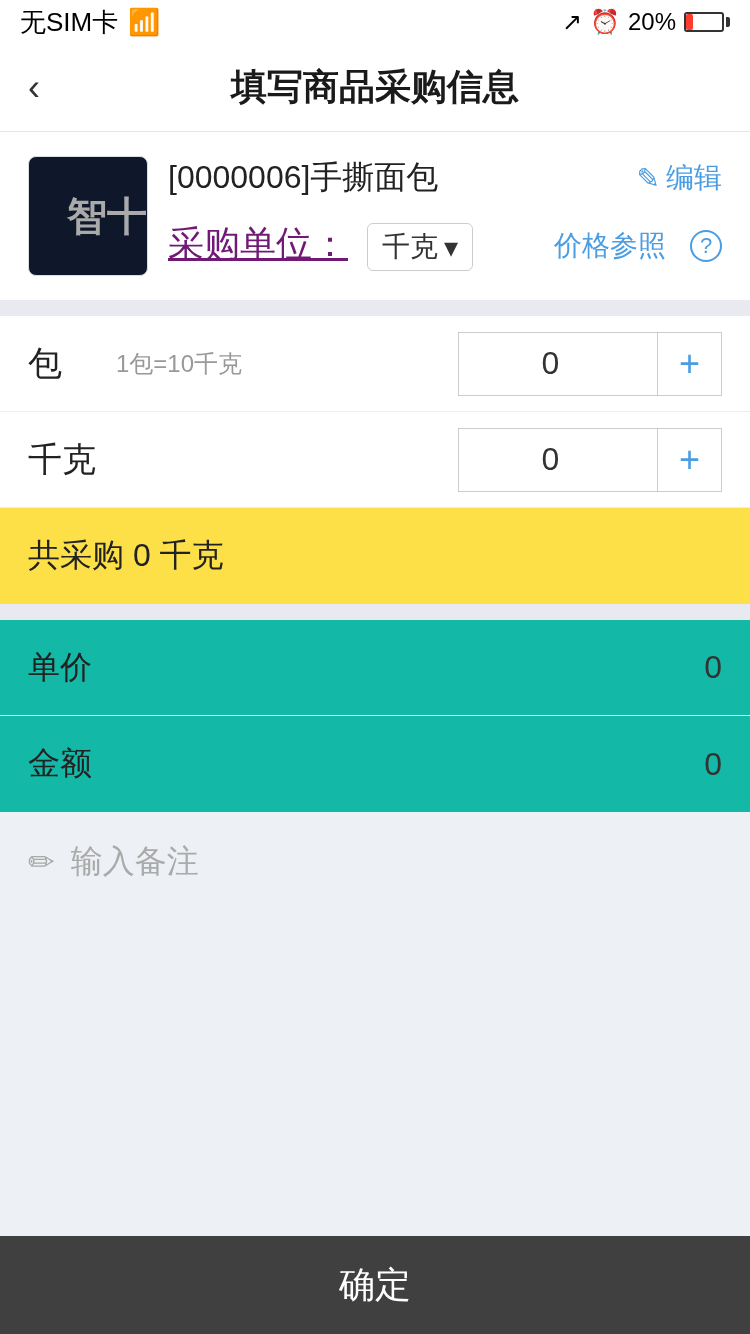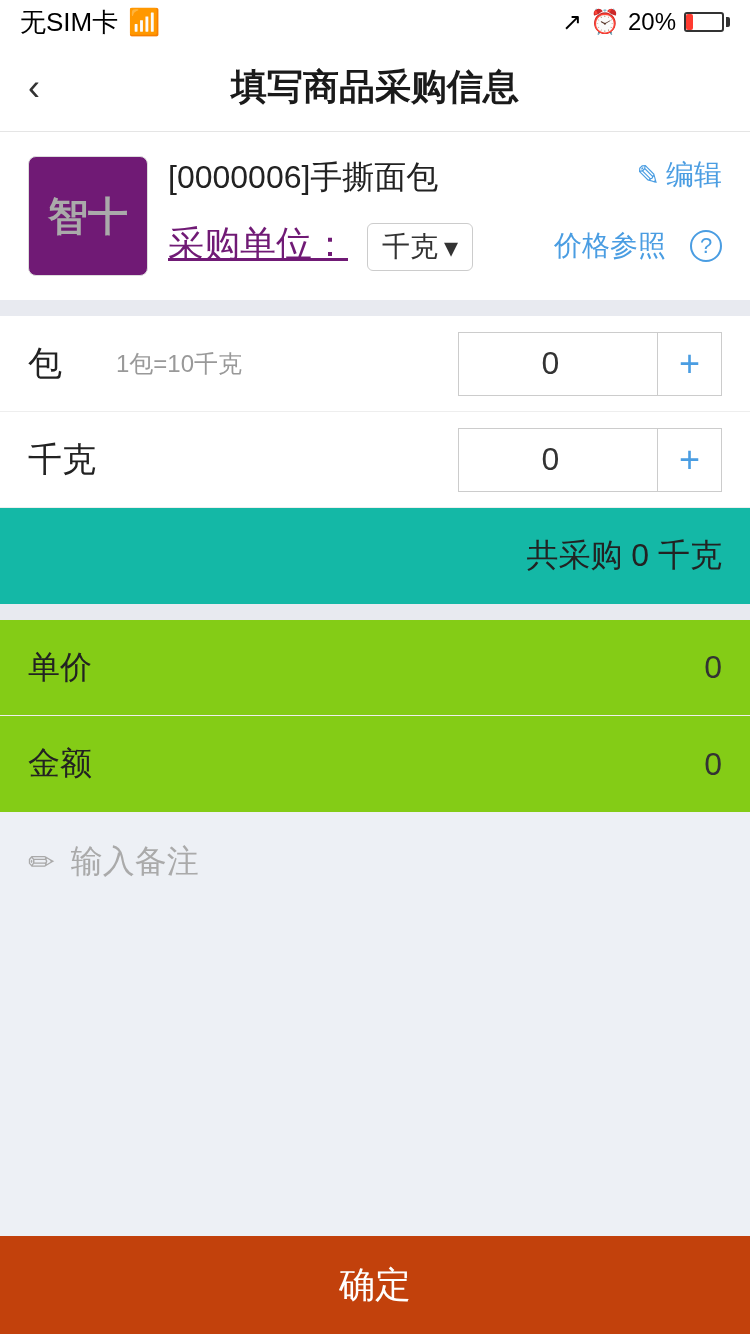--- a/index.html
+++ b/index.html
@@ -73,34 +73,34 @@
       gap: 20px;
       margin-top: 0;
     }
     .product-thumb {
       width: 120px;
       height: 120px;
       border: 1px solid #ddd;
       border-radius: 8px;
       display: flex;
       align-items: center;
-      justify-content: center;
-      background: #701a75;
+      justify-content: flex-end;
+      background: #0f172a;
       flex-shrink: 0;
     }
     .product-thumb-logo {
       font-size: 40px;
       color: #aaa;
       font-weight: bold;
     }
     .product-info { flex: 1; }
     .product-name-row {
       display: flex;
       justify-content: space-between;
-      align-items: flex-start;
+      align-items: center;
       margin-bottom: 20px;
     }
     .product-name {
       font-size: 32px;
       color: #222;
       font-weight: 500;
     }
     .edit-btn {
       font-size: 28px;
       color: #4a9de2;
@@ -196,42 +196,42 @@
       justify-content: center;
       font-size: 36px;
       color: #4a9de2;
       cursor: pointer;
     }
 
     
     .summary-row {
       display: flex;
       align-items: center;
-      justify-content: flex-end;
+      justify-content: flex-start;
       padding: 0 28px;
       height: 96px;
-      background: #14b8a6;
+      background: #fde047;
     }
     .summary-text {
       font-size: 32px;
       color: #222;
     }
     .batch-btn {
       border: 1px solid #ccc;
       border-radius: 6px;
       padding: 10px 28px;
       font-size: 28px;
       color: #333;
       background: #fff;
       cursor: pointer;
     }
 
     
     .price-section {
-      background: #84cc16;
+      background: #14b8a6;
       margin-top: 0;
     }
     .price-row {
       display: flex;
       align-items: center;
       justify-content: space-between;
       padding: 0 28px;
       height: 96px;
       border-bottom: 1px solid #eee;
     }
@@ -252,21 +252,21 @@
     .note-icon { font-size: 32px; color: #aaa; }
     .note-placeholder { font-size: 32px; color: #aaa; }
 
     
     .confirm-btn {
       position: fixed;
       bottom: 0;
       left: 0;
       width: 750px;
       height: 98px;
-      background: #c2410c;
+      background: #404040;
       display: flex;
       align-items: center;
       justify-content: center;
       font-size: 36px;
       color: #fff;
       cursor: pointer;
       font-weight: 500;
     }
 
     .page-wrapper {

